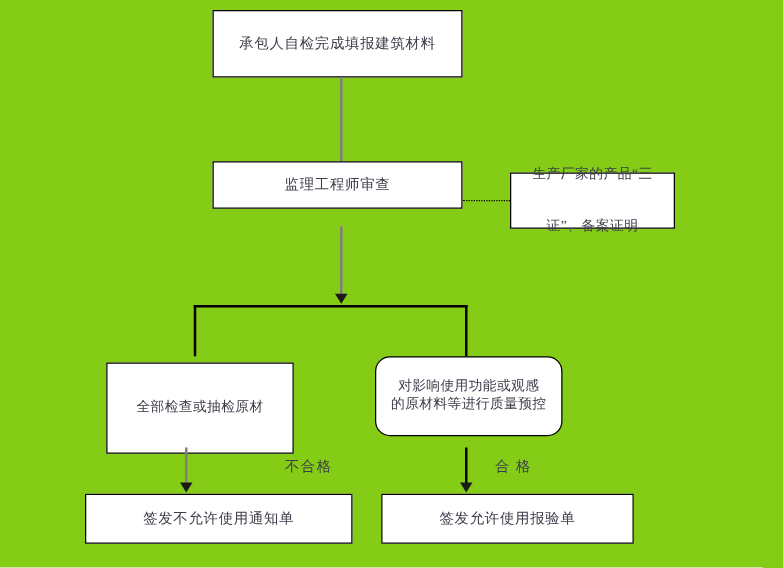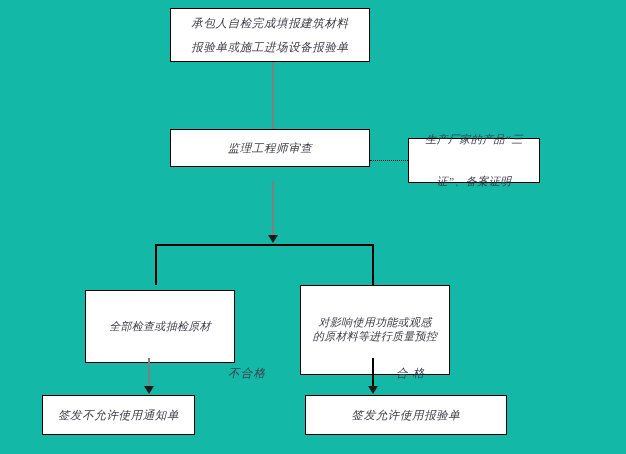--- a/index.html
+++ b/index.html
@@ -4,24 +4,23 @@
 <style>
   html, body {
     margin: 0;
     padding: 0;
     background: #ffffff;
   }
   #canvas {
     position: relative;
     width: 626px;
     height: 454px;
-    background: #14b8a6;
+    background: #84cc16;
     font-family: "Liberation Serif", "DejaVu Serif", serif;
     overflow: hidden;
-    font-style: italic;
   }
   .node {
     position: absolute;
     box-sizing: border-box;
     border: 1px solid #000000;
     background: #ffffff;
     display: flex;
     flex-direction: column;
     align-items: center;
     justify-content: center;
@@ -42,25 +41,25 @@
   #node-review      { left: 170px; top: 129px; width: 200px; height: 38px; }
 
   #node-certs       { left: 408px; top: 138px; width: 132px; height: 45px;
                       font-size: 11px; letter-spacing: 0.4px; gap: 24px; }
   #node-certs .line + .line { margin-top: 4px; }
 
   #node-inspect-all { left: 85px;  top: 290px; width: 150px; height: 73px;
                       font-size: 11px; letter-spacing: 0.3px; }
   #node-inspect-all .line + .line { margin-top: 17px; }
 
-  #node-precontrol  { left: 300px; top: 285px; width: 150px; height: 90px;
-                      font-size: 11px; letter-spacing: 0.3px; }
+  #node-precontrol  { left: 300px; top: 285px; width: 150px; height: 64px;
+                      font-size: 11px; letter-spacing: 0.3px; border-radius: 12px; }
   #node-precontrol .line + .line { }
 
-  #node-reject      { left: 42px;  top: 395px; width: 153px; height: 40px; }
+  #node-reject      { left: 68px;  top: 395px; width: 214px; height: 40px; }
   #node-approve     { left: 305px; top: 395px; width: 202px; height: 40px; }
 
   
   .vline {
     position: absolute;
     width: 2px;
     background: #808080;
   }
   .vline.black { background: #000000; width: 1.5px; }
 
@@ -93,21 +92,20 @@
     white-space: nowrap;
   }
 </style>
 </head>
 <body>
 
 <div id="canvas">
 
   <div class="node" id="node-submit">
     <span class="line">承包人自检完成填报建筑材料</span>
-    <span class="line">报验单或施工进场设备报验单</span>
   </div>
 
   <div class="vline" style="left:272px; top:62px; height:73px;"></div>
   <div class="arrowhead" style="left:268px; top:133px;"></div>
 
   <div class="node" id="node-review">
     <span class="line">监理工程师审查</span>
   </div>
 
   <div class="dotted" style="left:370px; top:160px; width:38px;"></div>

